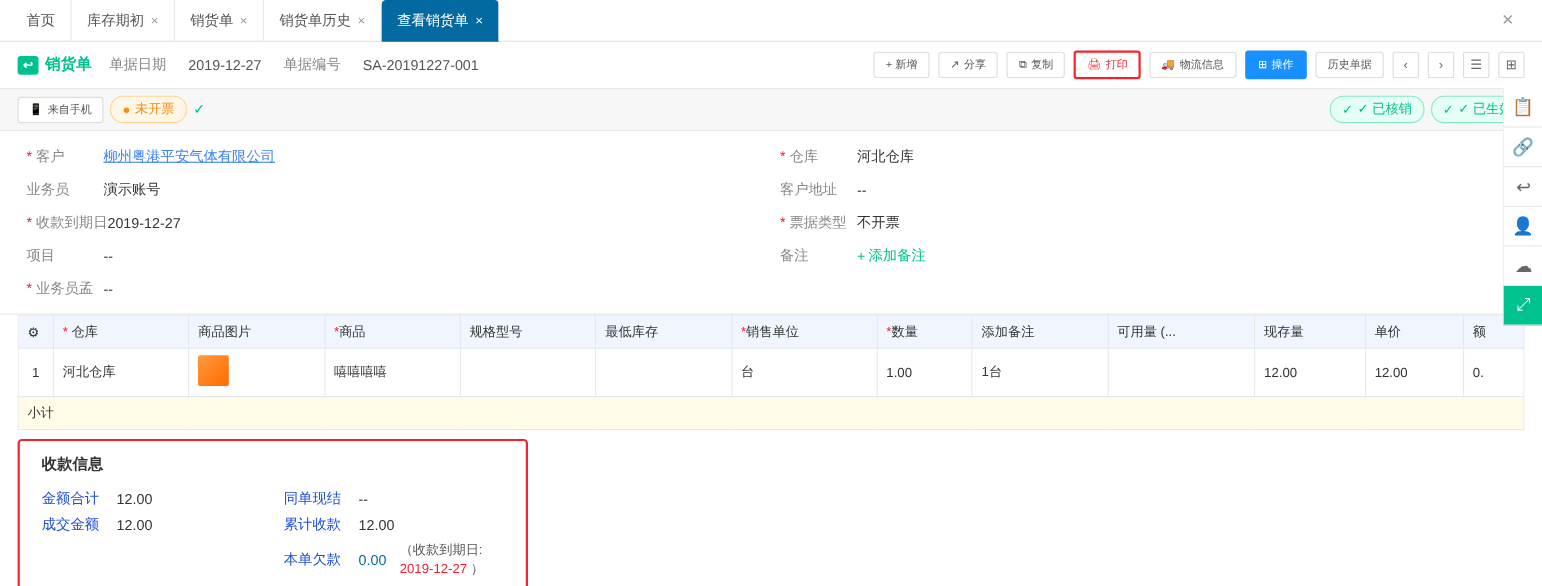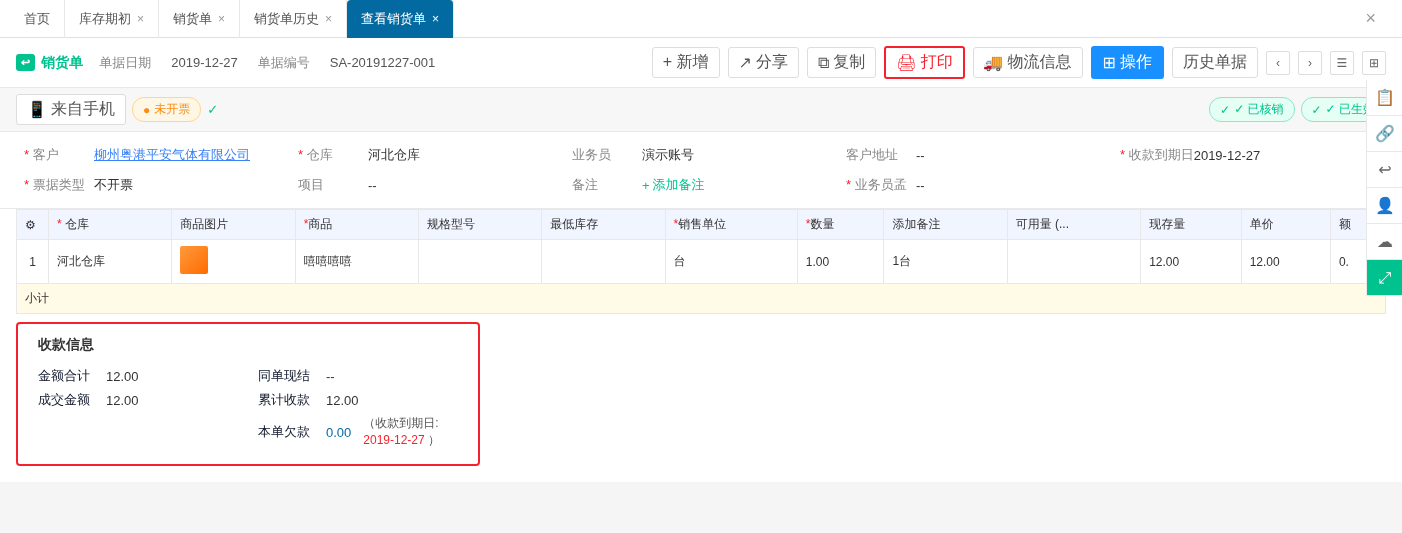--- a/index.html
+++ b/index.html
@@ -66,21 +66,21 @@
     .form-header-right {
       display: flex; align-items: center; gap: 8px;
     }
     .btn {
       display: inline-flex; align-items: center; gap: 4px;
       padding: 4px 10px;
       border: 1px solid #ddd;
       border-radius: 3px;
       background: #fff;
       cursor: pointer;
-      font-size: 16px;
+      font-size: 10px;
       color: #555;
       white-space: nowrap;
     }
 
     
     .toolbar {
       background: #f7f7f7;
       border-bottom: 1px solid #e8e8e8;
       padding: 6px 16px;
       display: flex; align-items: center; gap: 8px;
@@ -102,21 +102,21 @@
 
     
     .content-area {
       background: #fff;
       padding: 0 16px 8px;
     }
 
     
     .fields-grid {
       display: grid;
-      grid-template-columns: 1fr 1fr 1fr 1fr 1fr;
+      grid-template-columns: 1fr 1fr;
       gap: 0;
       padding: 8px 0;
     }
     .field-row {
       display: flex; align-items: center;
       padding: 6px 8px;
       font-size: 13px;
     }
     .field-label {
       color: #888;
@@ -189,21 +189,21 @@
     .payment-grid {
       display: grid;
       grid-template-columns: 1fr 1fr;
       gap: 4px 20px;
     }
     .payment-row {
       display: flex; align-items: center; gap: 8px;
       padding: 3px 0;
       font-size: 13px;
     }
-    .payment-label { color: #0f172a; min-width: 60px; }
+    .payment-label { color: #1d4ed8; min-width: 60px; }
     .payment-value { color: #333; }
     .payment-value.red { color: #0369a1; }
 
     
     .right-sidebar {
       position: fixed;
       right: 0; top: 80px;
       width: 36px;
       display: flex; flex-direction: column;
       gap: 0;

